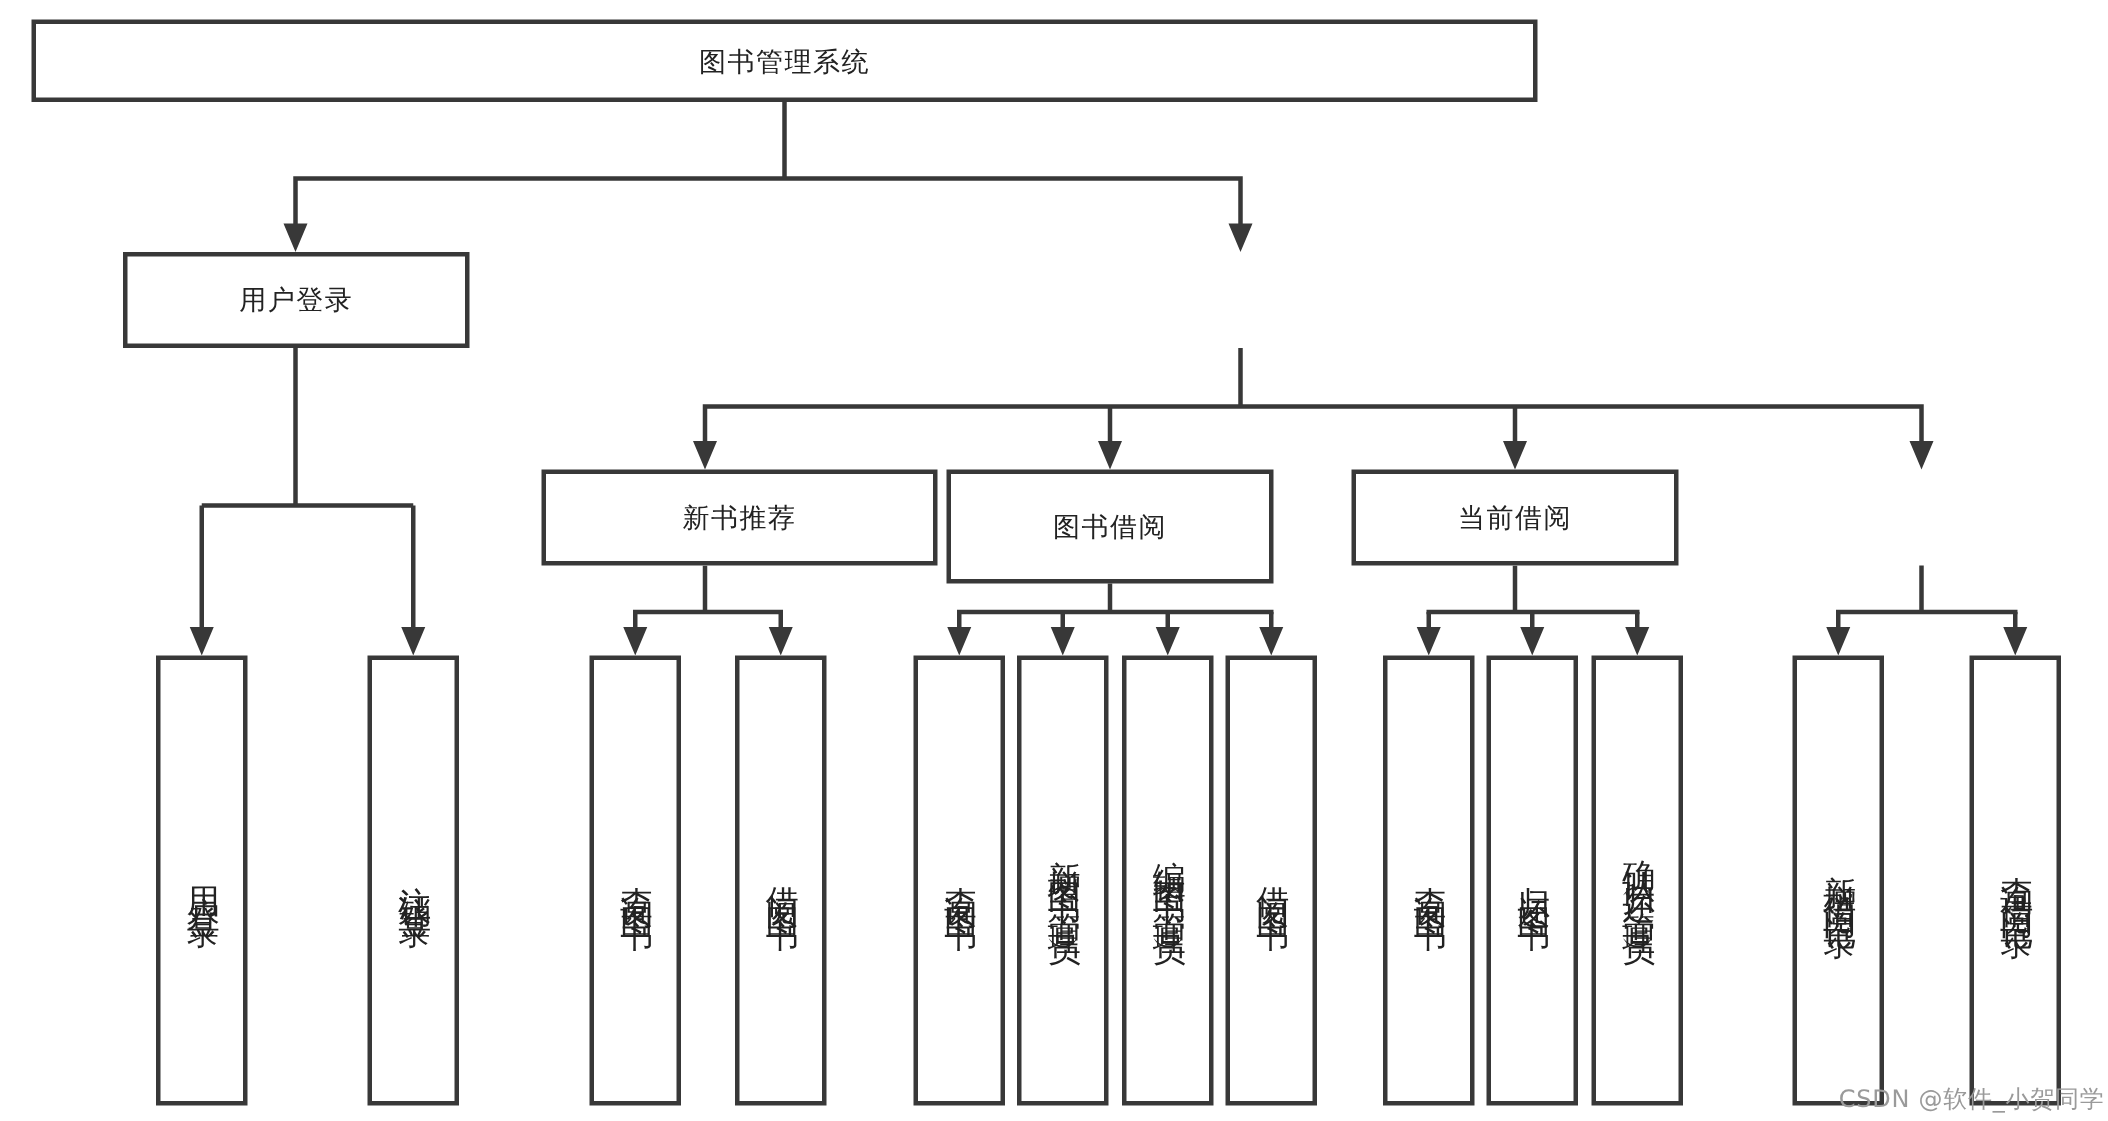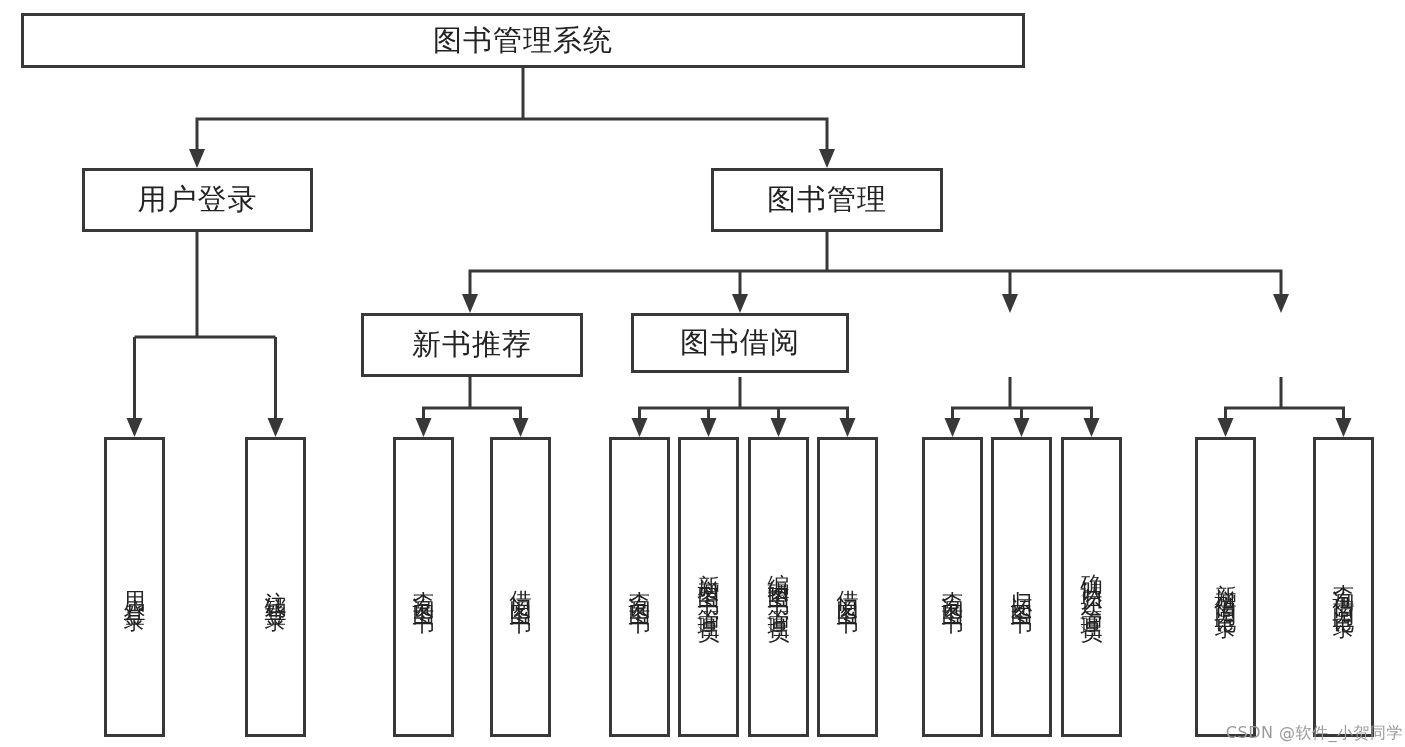--- a/index.html
+++ b/index.html
@@ -11,21 +11,21 @@
     overflow:hidden;
   }
   .wires{position:absolute;left:0;top:0;width:1405px;height:747px;}
   .box{
     position:absolute;
     box-sizing:border-box;
     background:#ffffff;
     border:3px solid #383838;
     color:#222222;
     display:flex;align-items:center;justify-content:center;
-    font-size:29px;
+    font-size:18px;
     letter-spacing:1px;
     text-align:center;
     white-space:nowrap;
   }
   .vbox{
     writing-mode:vertical-rl;
     text-orientation:mixed;
     font-size:22px;
     letter-spacing:7px;
     white-space:normal;
@@ -78,24 +78,24 @@
         M1013.5 418h16L1021.5 437Z
         M1083.5 418h16L1091.5 437Z
         M1217.5 418h16L1225.5 437Z
         M1335.5 418h16L1343.5 437Z"></path>
     </g>
   </svg>
 
   <div class="box" style="left:21px;top:13px;width:1004px;height:55px">图书管理系统</div>
 
   <div class="box" style="left:82px;top:168px;width:231px;height:64px">用户登录</div>
-  <div class="box" style="left:711px;top:168px;width:232px;height:64px">图书管理</div>
 
-  <div class="box" style="left:361px;top:313px;width:222px;height:64px">新书推荐</div>
-  <div class="box" style="left:631px;top:313px;width:218px;height:60px">图书借阅</div>
+  <div class="box" style="left:361px;top:313px;width:264px;height:64px">新书推荐</div>
+  <div class="box" style="left:631px;top:313px;width:218px;height:76px">图书借阅</div>
+  <div class="box" style="left:901px;top:313px;width:218px;height:64px">当前借阅</div>
 
   <div class="box vbox" style="left:104px;top:437px;width:61px;height:300px">用户登录</div>
   <div class="box vbox" style="left:245px;top:437px;width:61px;height:300px">注销登录</div>
 
   <div class="box vbox" style="left:393px;top:437px;width:61px;height:300px">查询图书</div>
   <div class="box vbox" style="left:490px;top:437px;width:61px;height:300px">借阅图书</div>
 
   <div class="box vbox" style="left:609px;top:437px;width:61px;height:300px">查询图书</div>
   <div class="box vbox" style="left:678px;top:437px;width:61px;height:300px">新增图书（管理员）</div>
   <div class="box vbox" style="left:748px;top:437px;width:61px;height:300px">编辑图书（管理员）</div>

